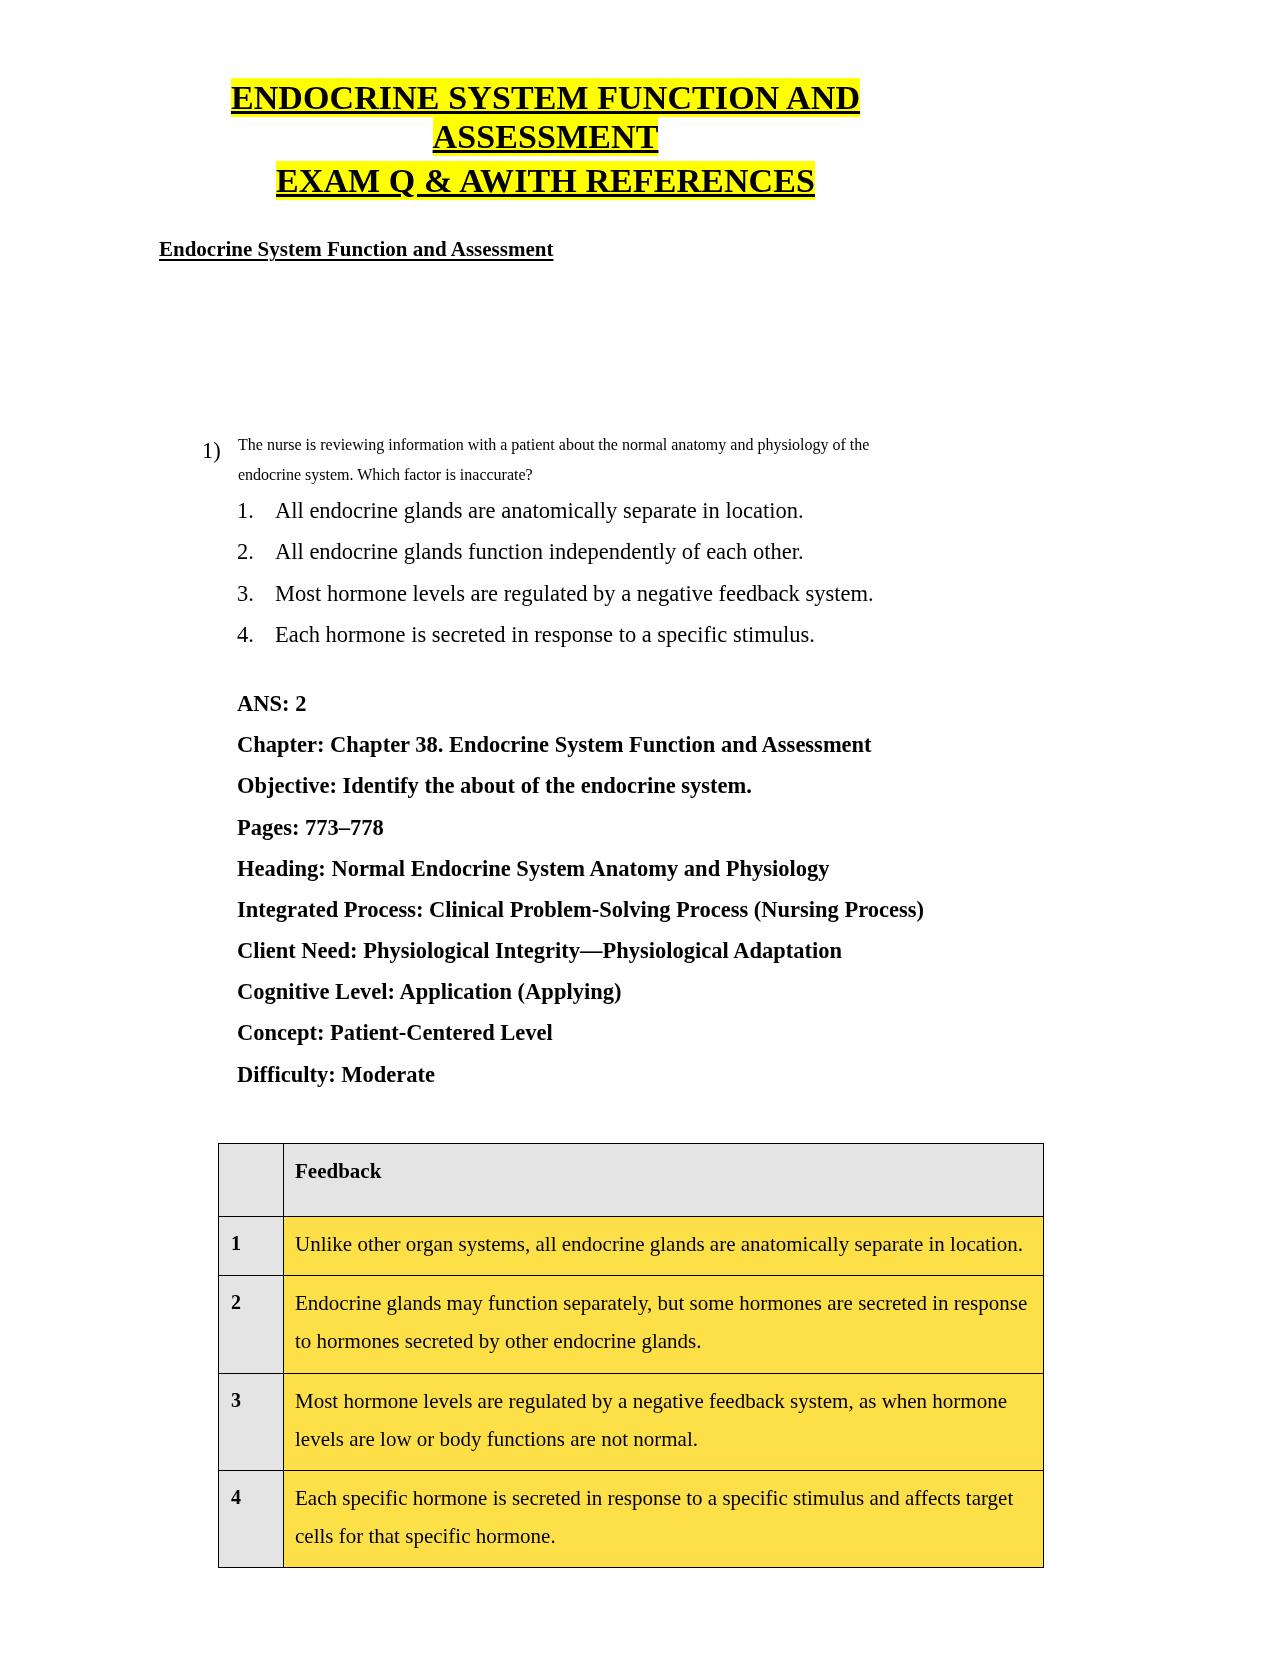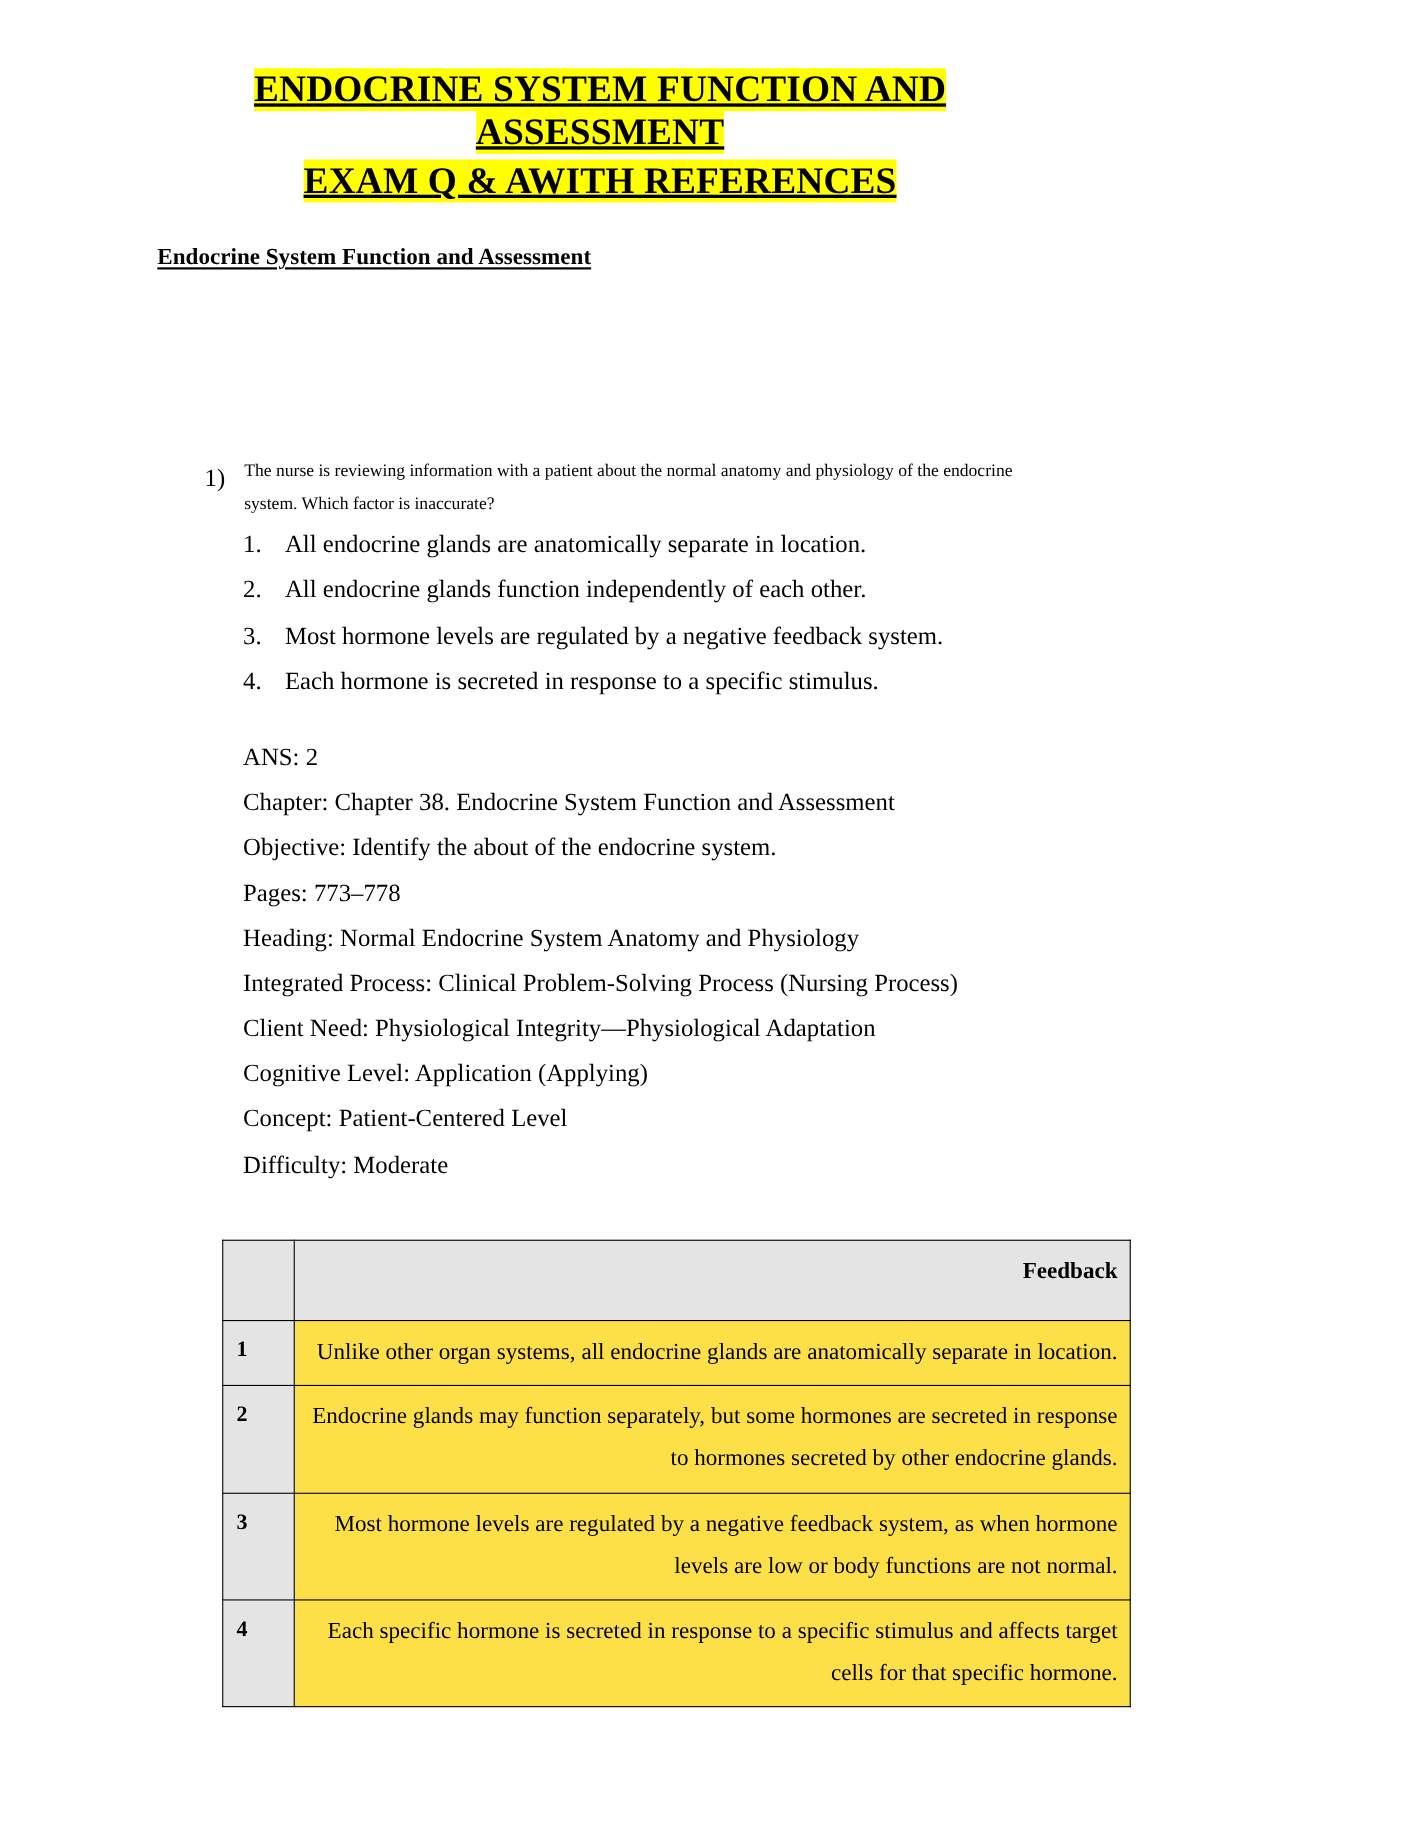--- a/index.html
+++ b/index.html
@@ -13,21 +13,21 @@
     font-family: "Liberation Serif", "DejaVu Serif", serif;
     color: #000000;
     -webkit-font-smoothing: antialiased;
   }
 
   .page {
     position: relative;
     width: 1091px;
     height: 1656px;
     box-sizing: border-box;
-    padding: 0;
+    padding: 16px;
     overflow: hidden;
   }
 
   
   .doc-title {
     margin: 0;
     padding: 62px 155px 0 155px;
     text-align: center;
     font-size: 34px;
     line-height: 1.16;
@@ -94,20 +94,21 @@
   .option-num {
     width: 38px;
     flex: 0 0 38px;
   }
   .option-text { }
 
   
   .meta-block {
     margin-top: 27px;
     padding-left: 221px;
+    font-weight: bold;
   }
   .meta-line {
     font-size: 22.5px;
     line-height: 1.83;
   }
 
   
   .table-wrap {
     margin-top: 48px;
     padding-left: 202px;
@@ -117,21 +118,21 @@
     width: 826px;
     table-layout: fixed;
   }
   table.feedback td, table.feedback th {
     border: 1.6px solid #000000;
     vertical-align: top;
     padding: 8px 11px 12px 11px;
     font-size: 21px;
     line-height: 1.82;
     font-weight: normal;
-    text-align: right;
+    text-align: left;
   }
   table.feedback .col-num {
     width: 46px;
     background: #e4e4e4;
     text-align: left;
     font-weight: bold;
     padding-left: 12px;
     padding-right: 6px;
     font-size: 20px;
   }

